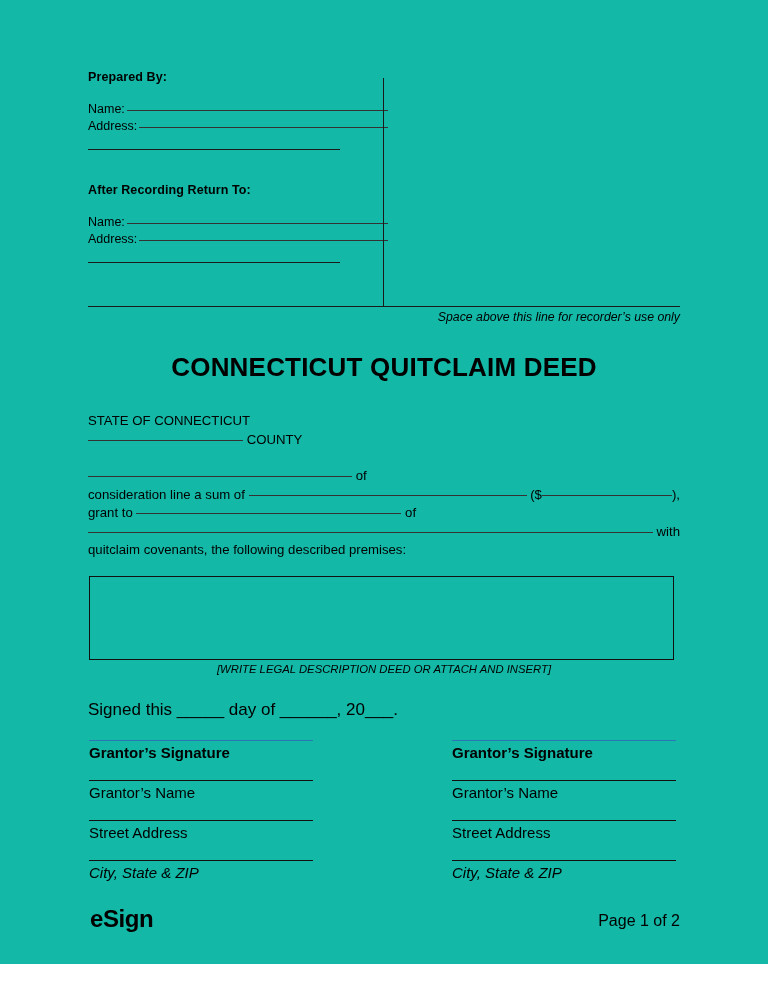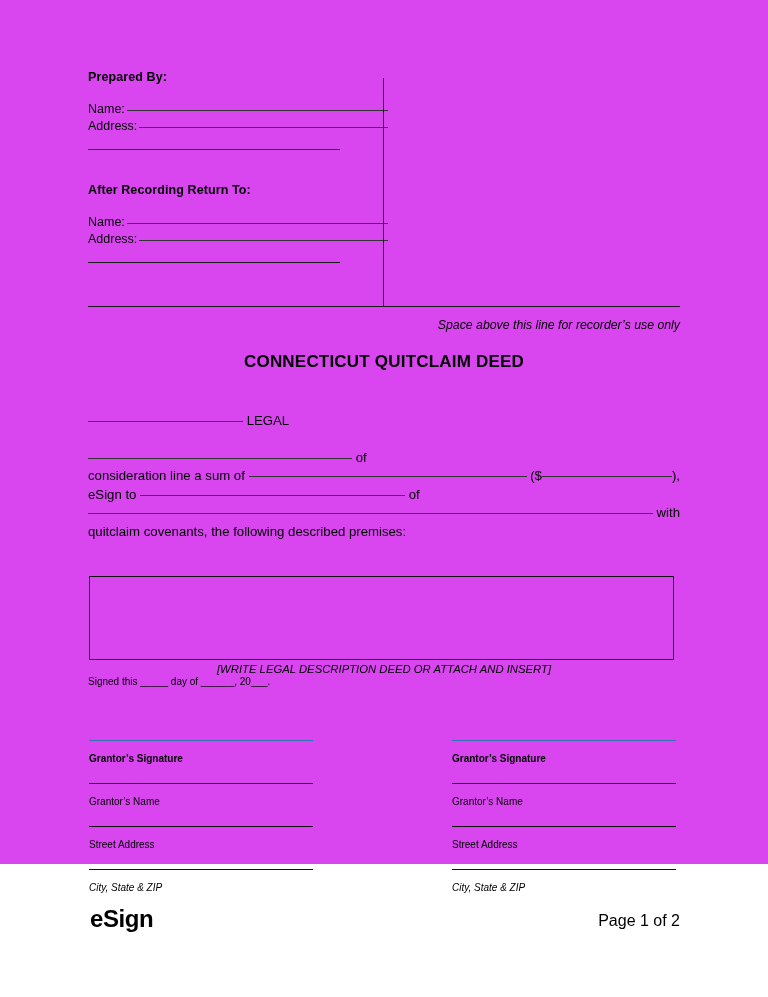--- a/index.html
+++ b/index.html
@@ -12,22 +12,22 @@
     height: 997px;
     position: relative;
     font-family: "Liberation Sans", sans-serif;
     color: #000000;
     overflow: hidden;
   }
   .page {
     position: absolute;
     left: 0; top: 0;
     width: 768px;
-    height: 864px;
-    background: #d946ef;
+    height: 964px;
+    background: #14b8a6;
   }
 
   
   .recorder-area {
     position: absolute;
     left: 88px;
     top: 70px;
     width: 592px;
     height: 238px;
   }
@@ -78,31 +78,30 @@
     border-top: 1.4px solid #1a1a1a;
   }
   .recorder-note {
     position: absolute;
     left: 88px;
     top: 310px;
     width: 592px;
     text-align: right;
     font-size: 12.3px;
     font-style: italic;
-    margin-top: 8px;
   }
 
   
   .doc-title {
     position: absolute;
     left: 88px;
     top: 352px;
     width: 592px;
     text-align: center;
-    font-size: 17px;
+    font-size: 26px;
     font-weight: bold;
     letter-spacing: 0.2px;
   }
 
   
   .body-wrap {
     position: absolute;
     left: 88px;
     top: 412px;
     width: 592px;
@@ -136,22 +135,22 @@
     width: 592px;
     text-align: center;
     font-size: 11.3px;
     font-style: italic;
   }
 
   
   .signed-line {
     position: absolute;
     left: 88px;
-    top: 676px;
-    font-size: 10px;
+    top: 700px;
+    font-size: 17px;
     white-space: pre;
   }
 
   
   .sig-col {
     position: absolute;
     width: 224px;
   }
   .sig-col.left  { left: 89px;  top: 740px; }
   .sig-col.right { left: 452px; top: 740px; }
@@ -160,22 +159,22 @@
     border-top: 1.8px solid #2e75b6;
     height: 0;
     width: 100%;
   }
   .sig-line-black {
     border-top: 1.5px solid #111;
     height: 0;
     width: 100%;
   }
   .sig-caption {
-    font-size: 10px;
-    margin-top: 12px;
+    font-size: 15px;
+    margin-top: 3px;
   }
   .sig-caption.bold { font-weight: bold; }
   .sig-group { margin-bottom: 19px; }
   .sig-group:last-child { margin-bottom: 0; font-style: italic; }
 
   
   .footer-logo {
     position: absolute;
     left: 90px;
     top: 905px;
@@ -227,39 +226,42 @@
     <div class="vertical-divider"></div>
   </div>
 
   <div class="recorder-rule"></div>
   <div class="recorder-note">Space above this line for recorder’s use only</div>
 
   <div class="doc-title">CONNECTICUT QUITCLAIM DEED</div>
 
   <div class="body-wrap">
     <div class="line">
+      <span>STATE OF CONNECTICUT</span>
+    </div>
+    <div class="line">
       <span class="blank" style="width:155px"></span>
-      <span> LEGAL</span>
+      <span> COUNTY</span>
     </div>
 
     <div class="gap"></div>
 
     <div class="line">
       <span class="blank" style="width:264px"></span>
       <span> of</span>
     </div>
     <div class="line">
       <span>consideration line a sum of </span>
       <span class="blank blank-grow"></span>
       <span> ($</span>
       <span class="blank" style="width:130px"></span>
       <span>),</span>
     </div>
     <div class="line">
-      <span>eSign to </span>
+      <span>grant to </span>
       <span class="blank" style="width:265px"></span>
       <span> of</span>
     </div>
     <div class="line">
       <span class="blank blank-grow"></span>
       <span> with</span>
     </div>
     <div class="line">
       <span>quitclaim covenants, the following described premises:</span>
     </div>

